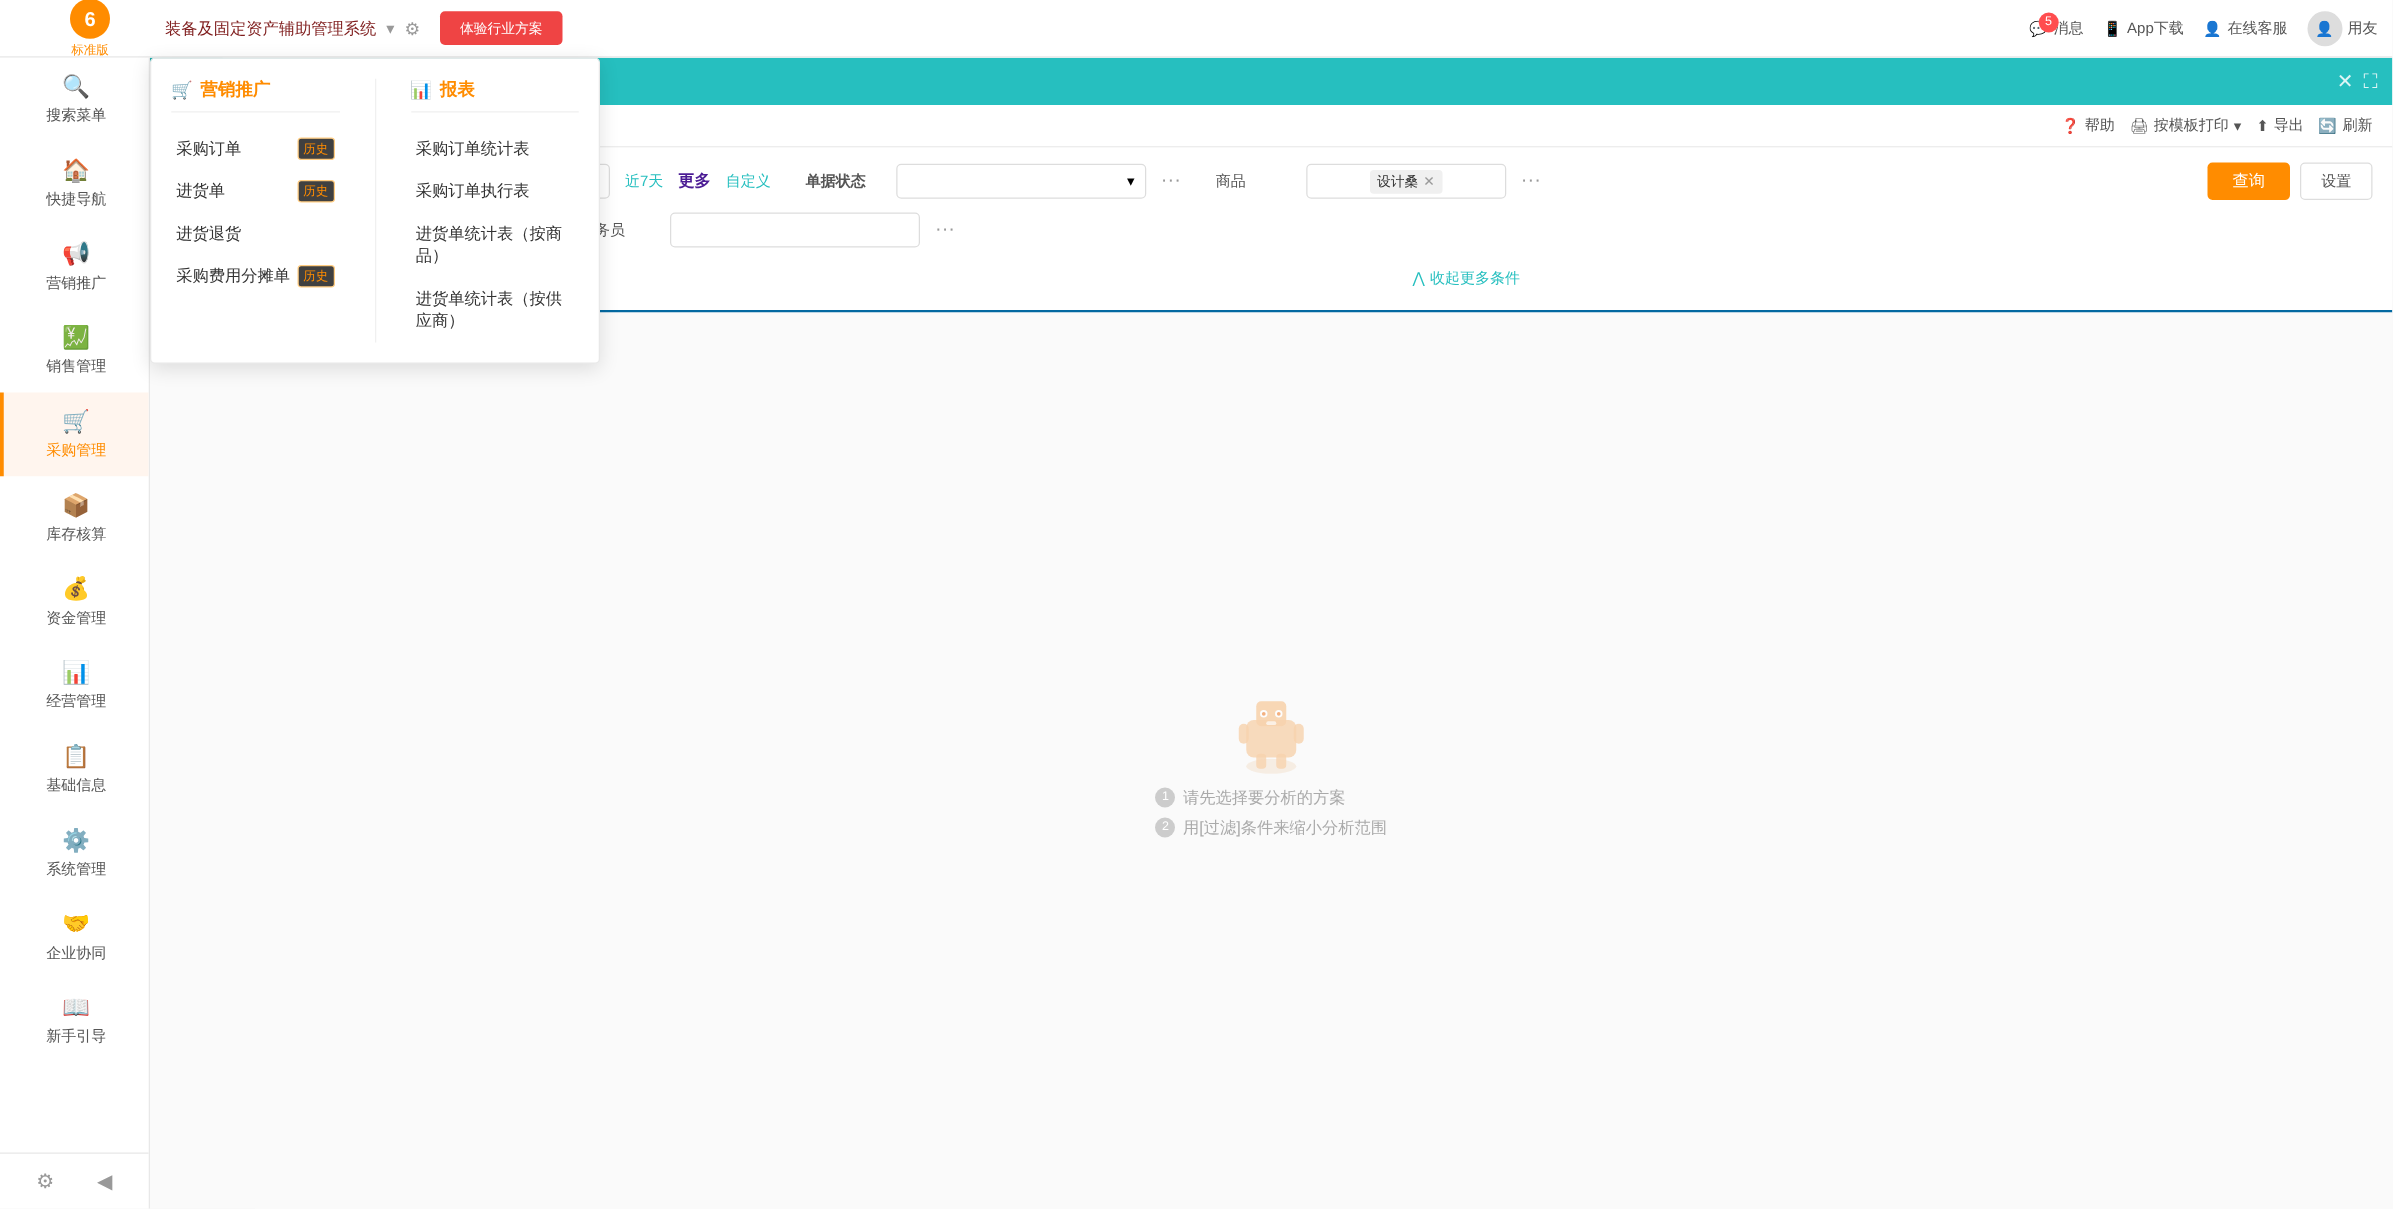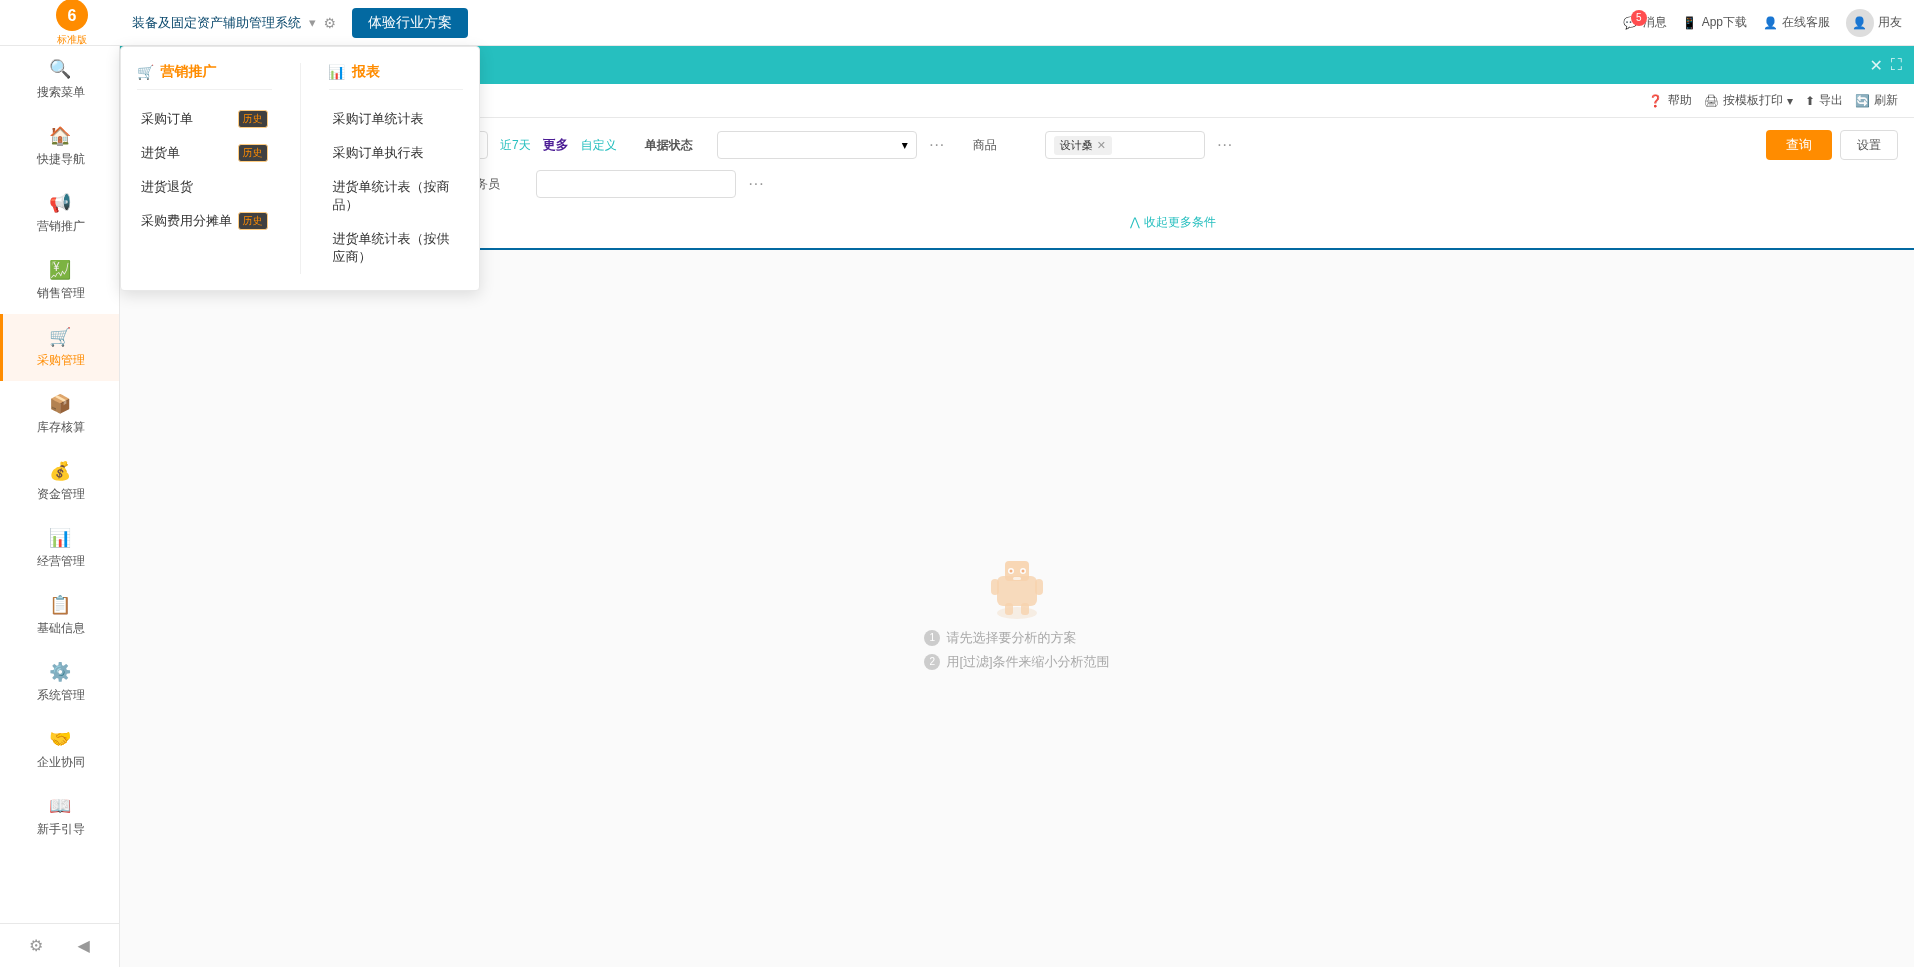--- a/index.html
+++ b/index.html
@@ -36,26 +36,26 @@
       font-weight: bold;
     }
     .logo-text { font-size: 10px; color: #ff8c00; margin-top: 2px; }
     .system-name {
       display: flex;
       align-items: center;
       gap: 8px;
       flex: 1;
     }
     .industry-btn {
-      background: #0369a1;
+      background: #ef4444;
       color: white;
       border: none;
       padding: 6px 16px;
       border-radius: 4px;
-      font-size: 14px;
+      font-size: 11px;
       cursor: pointer;
       margin-left: 8px;
     }
     .header-right {
       display: flex;
       align-items: center;
       gap: 16px;
       margin-left: auto;
     }
     .header-right-item {
@@ -327,21 +327,21 @@
     <div class="logo-icon">
       <svg width="28" height="28" viewBox="0 0 28 28">
         <circle cx="14" cy="14" r="14" fill="#ff8c00"></circle>
         <text x="14" y="20" text-anchor="middle" fill="white" font-size="16" font-weight="bold">6</text>
       </svg>
     </div>
     <div class="logo-text">标准版</div>
   </div>
 
   <div class="system-name">
-    <span style="color:#0c4a6e;font-size:13px;">装备及固定资产辅助管理系统</span>
+    <span style="color:#7f1d1d;font-size:13px;">装备及固定资产辅助管理系统</span>
     <span style="color:#999;cursor:pointer;">▾</span>
     <span style="color:#999;font-size:14px;cursor:pointer;">⚙</span>
     <button class="industry-btn">体验行业方案</button>
   </div>
 
   <div class="header-right">
     <div class="header-right-item">
       <div class="badge-icon">
         <span>💬</span>
         <span class="badge">5</span>
@@ -471,21 +471,21 @@
         <span style="color:#26bfbf;cursor:pointer;font-size:12px;">自定义</span>
 
         <span class="filter-label" style="margin-left:16px;font-weight:bold;">单据状态</span>
         <div class="filter-select" style="min-width:200px;">
           <span style="color:#aaa;font-size:12px;"></span>
           <span>▾</span>
         </div>
         <span class="filter-dots">···</span>
 
         <span class="filter-label" style="margin-left:16px;">商品</span>
-        <div class="filter-input" style="min-width:160px;">
+        <div class="filter-input" style="min-width:160px;justify-content:center;">
           <div class="filter-tag">
             <span>设计桑</span>
             <span class="close">✕</span>
           </div>
         </div>
         <span class="filter-dots">···</span>
 
         <div style="margin-left:auto;display:flex;gap:8px;">
           <button class="query-btn">查询</button>
           <button class="setting-btn">设置</button>

